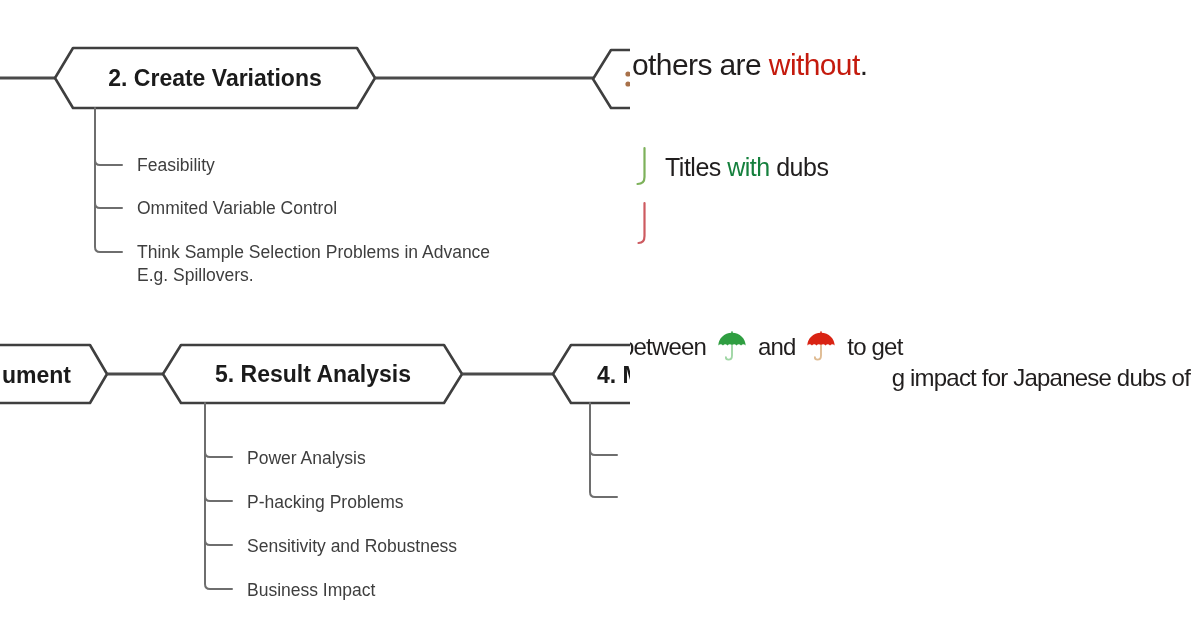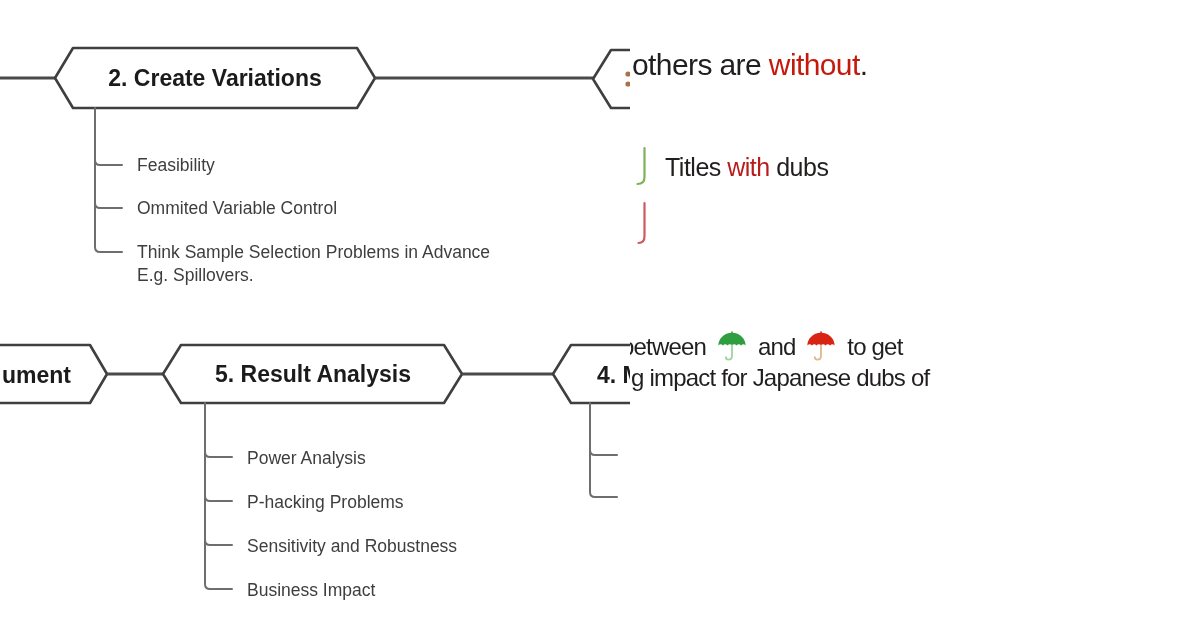--- a/index.html
+++ b/index.html
@@ -18,28 +18,28 @@
   
   #right-panel{
     position:absolute;left:630px;top:0;width:570px;height:540px;
     background:#ffffff;overflow:hidden;color:#211e1e;
   }
   .headline{
     position:absolute;left:2px;top:47px;font-size:30px;line-height:36px;
     letter-spacing:-0.6px;white-space:nowrap;color:#211e1e;
   }
   .em-red{color:#c41a0d;}
-  .em-green{color:#b91c1c;}
+  .em-green{color:#15803d;}
   .legend-item{position:absolute;left:6px;display:flex;align-items:center;white-space:nowrap;}
   .legend-item .txt{font-size:25px;letter-spacing:-0.5px;margin-left:17px;color:#211e1e;}
   .legend-1{top:146px;}
   .legend-2{top:201px;}
   .para{position:absolute;left:0;top:330px;width:560px;font-size:24px;line-height:31px;letter-spacing:-0.8px;color:#211e1e;}
   .para-line1{margin-left:-9px;white-space:nowrap;}
-  .para-line2{margin-left:1px;white-space:nowrap;}
+  .para-line2{margin-left:1px;white-space:nowrap;text-align:right;}
   .umbrella{display:inline-block;vertical-align:-7px;margin:0 4px;}
 </style>
 </head>
 <body>
 
 <svg id="diagram-svg" width="632" height="630" viewBox="0 0 632 630">
 
   <line class="connector" x1="0" y1="78" x2="56" y2="78"></line>
   <path class="hex" d="M55,78 L73,48 L357,48 L375,78 L357,108 L73,108 Z"></path>
   <text class="hex-title" x="215" y="86" text-anchor="middle">2. Create Variations</text>

